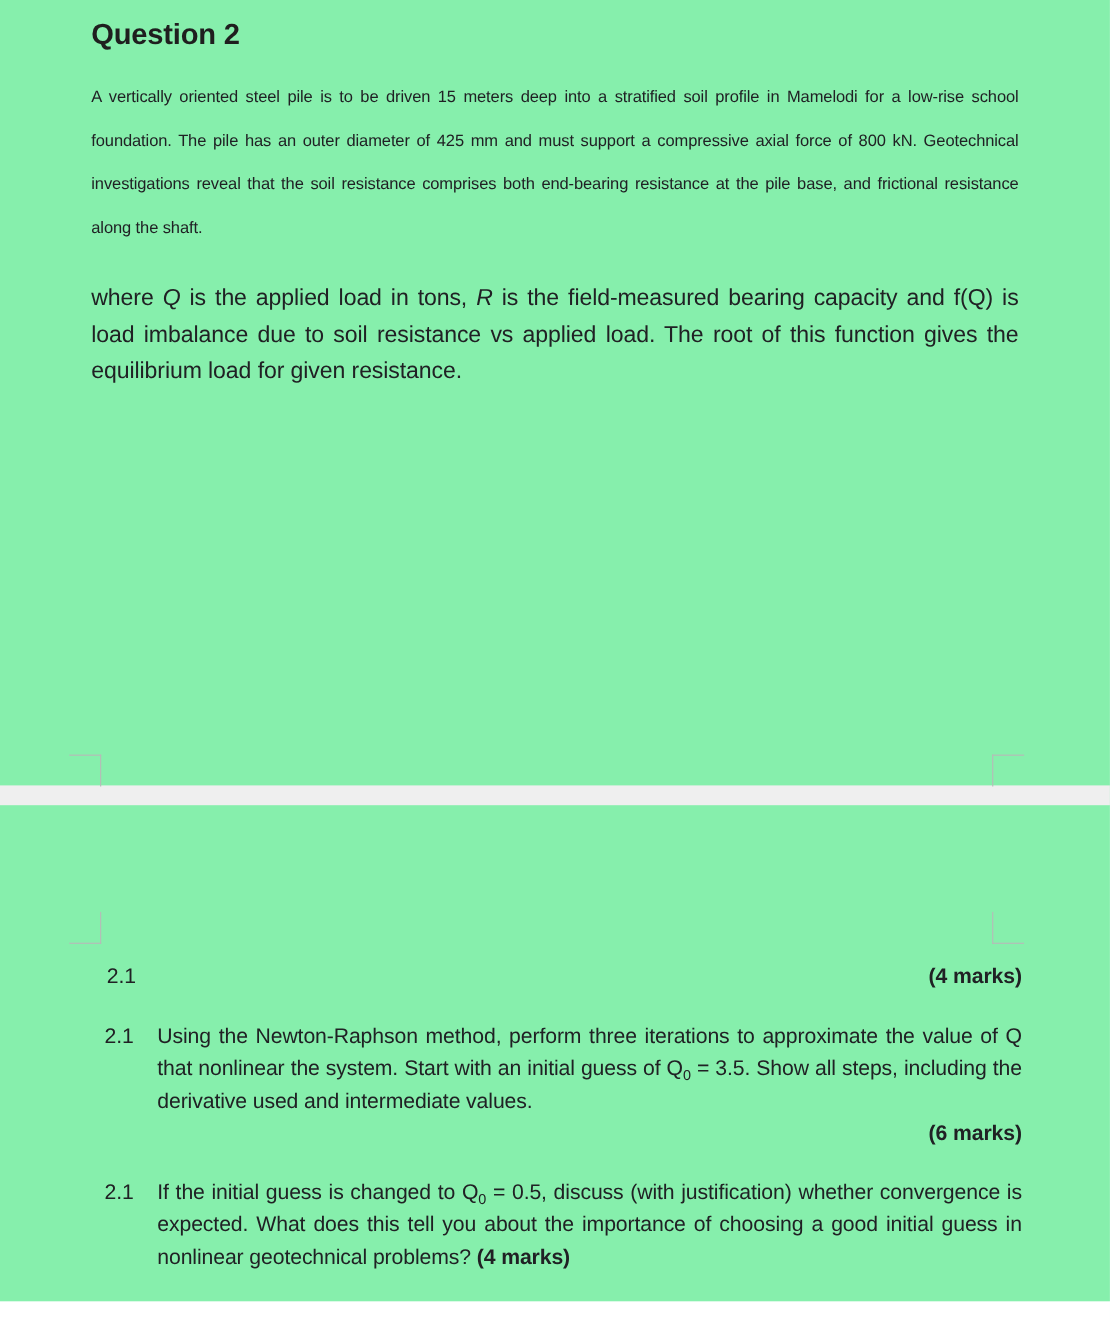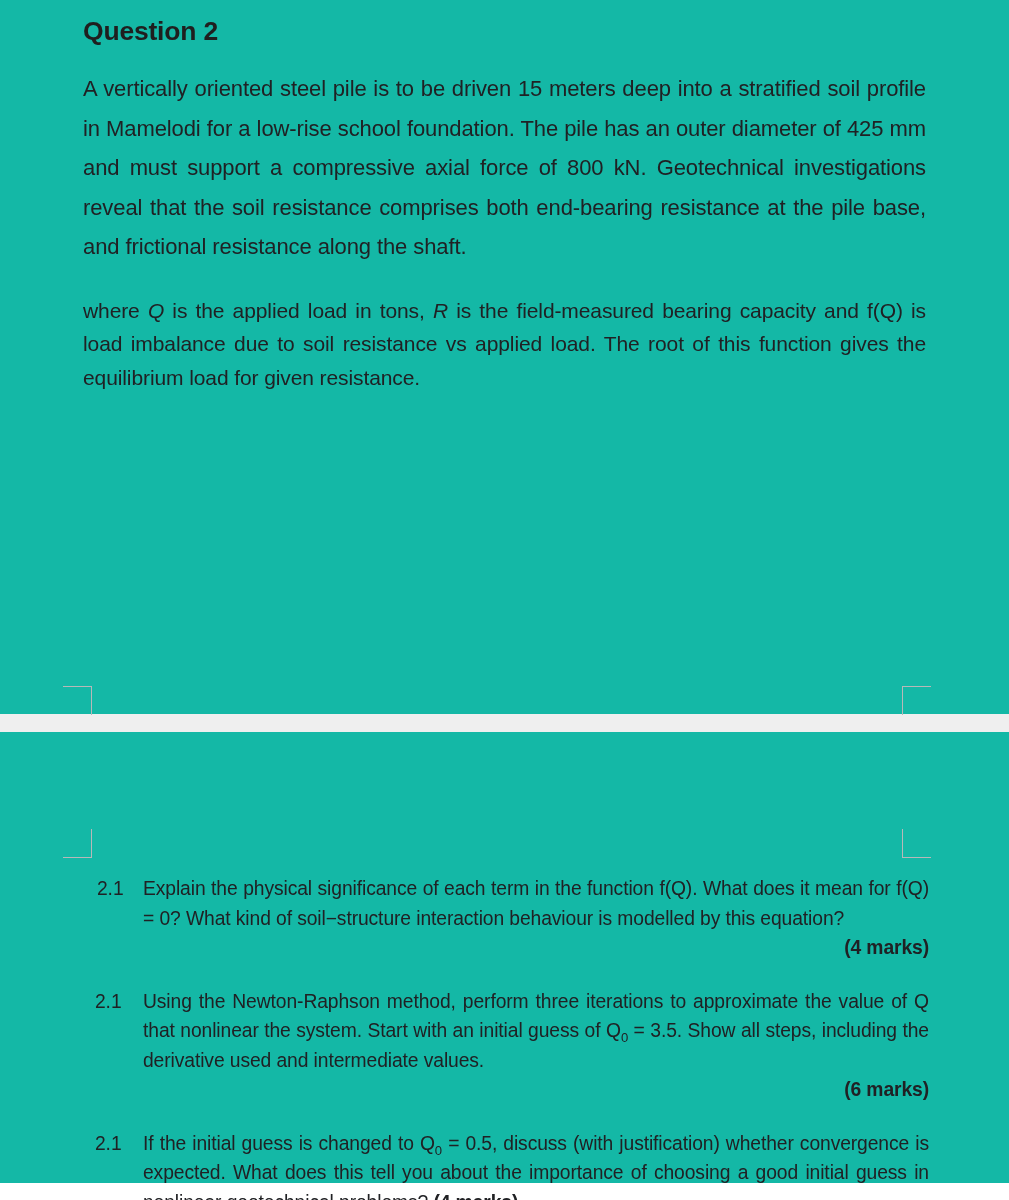--- a/index.html
+++ b/index.html
@@ -11,21 +11,21 @@
     width: 1009px;
     height: 1200px;
     font-family: "Liberation Sans", sans-serif;
     color: #1f1f1f;
     overflow: hidden;
     position: relative;
   }
 
   .page {
     position: relative;
-    background: #14b8a6;
+    background: #86efac;
   }
 
   
   .page-top {
     height: 714px;
     padding: 0;
     position: relative;
   }
 
   .content {
@@ -38,21 +38,21 @@
   h1.q-title {
     font-size: 26.5px;
     font-weight: 700;
     letter-spacing: -0.2px;
     margin: 0;
     padding-top: 16px;
     color: #1f1f1f;
   }
 
   p.body-para {
-    font-size: 22px;
+    font-size: 15px;
     line-height: 39.5px;
     text-align: justify;
     margin: 0;
     color: #202124;
     letter-spacing: -0.1px;
   }
 
   .para-1 { padding-top: 22px; }
   .para-2 { padding-top: 27px; }
 
@@ -182,21 +182,21 @@
   <div class="page-gap"></div>
 
   <div class="page-bottom">
     <div class="crop bl-top"></div>
     <div class="crop br-top"></div>
 
     <div class="qlist">
 
       <div class="qitem">
         <div class="qnum indent-a">2.1</div>
-        <div class="qbody"><span>Explain the physical significance of each term in the function f(Q). What does it mean for f(Q) = 0? What kind of soil−structure interaction behaviour is modelled by this equation?</span><span class="marks-line">(4 marks)</span></div>
+        <div class="qbody"><span class="marks-line">(4 marks)</span></div>
       </div>
 
       <div class="qitem">
         <div class="qnum">2.1</div>
         <div class="qbody"><span>Using the Newton-Raphson method, perform three iterations to approximate the value of Q that nonlinear the system. Start with an initial guess of Q</span><sub>0</sub><span> = 3.5. Show all steps, including the derivative used and intermediate values.</span><span class="marks-line">(6 marks)</span></div>
       </div>
 
       <div class="qitem">
         <div class="qnum">2.1</div>
         <div class="qbody"><span>If the initial guess is changed to Q</span><sub>0</sub><span> = 0.5, discuss (with justification) whether convergence is expected. What does this tell you about the importance of choosing a good initial guess in nonlinear geotechnical problems? </span><span class="marks-inline">(4 marks)</span></div>

